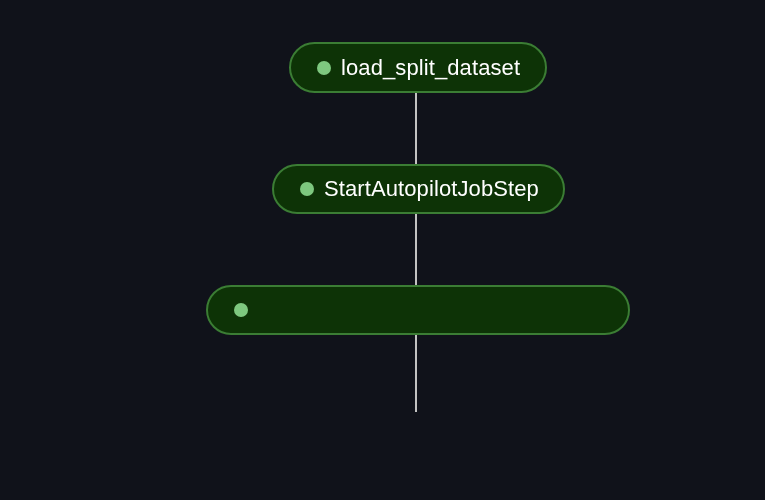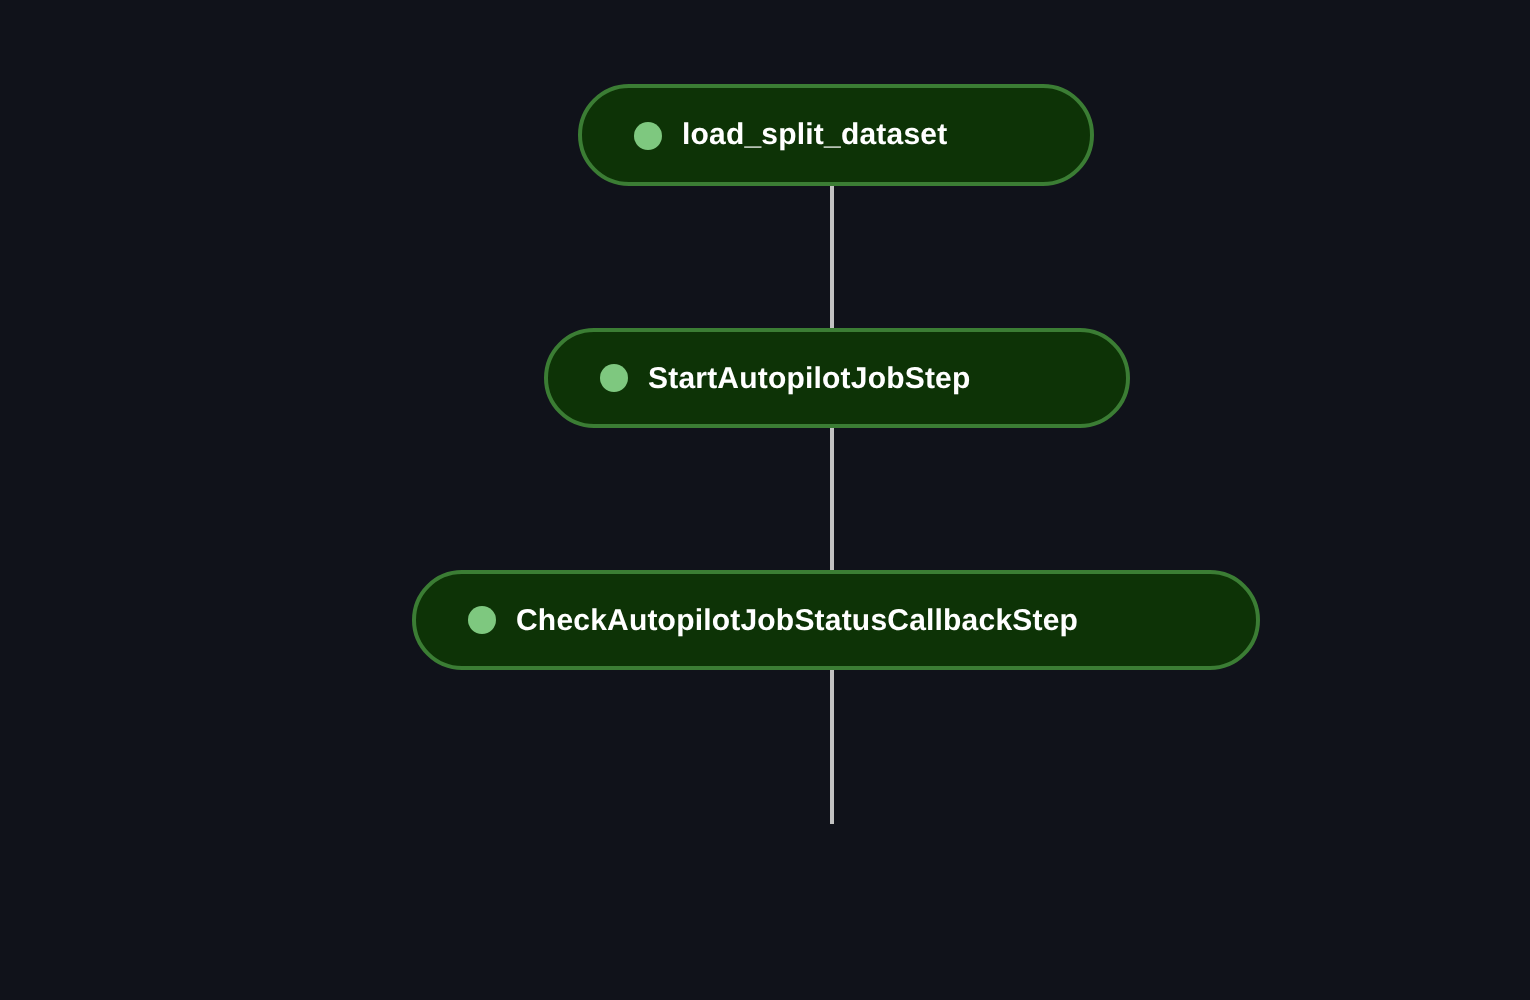--- a/index.html
+++ b/index.html
@@ -29,22 +29,22 @@
   }
   .dot {
     flex: 0 0 auto;
     width: 14px;
     height: 14px;
     border-radius: 50%;
     background: var(--status-dot, #7ec87f);
   }
   .label {
     color: var(--node-text, #ffffff);
-    font-size: 15px;
-    font-weight: 700;
+    font-size: 22px;
+    font-weight: 400;
     white-space: nowrap;
     letter-spacing: 0.1px;
   }
   .edge {
     position: absolute;
     width: 2px;
     background: var(--edge, #c2c2c2);
   }
 </style>
 </head>
@@ -57,15 +57,14 @@
     <div class="node" style="left: 289px; top: 42px; width: 258px; height: 51px;">
       <span class="dot"></span>
       <span class="label">load_split_dataset</span>
     </div>
     <div class="node" style="left: 272px; top: 164px; width: 293px; height: 50px;">
       <span class="dot"></span>
       <span class="label">StartAutopilotJobStep</span>
     </div>
     <div class="node" style="left: 206px; top: 285px; width: 424px; height: 50px;">
       <span class="dot"></span>
-      <span class="label">CheckAutopilotJobStatusCallbackStep</span>
     </div>
   </div>
 
 </body></html>

